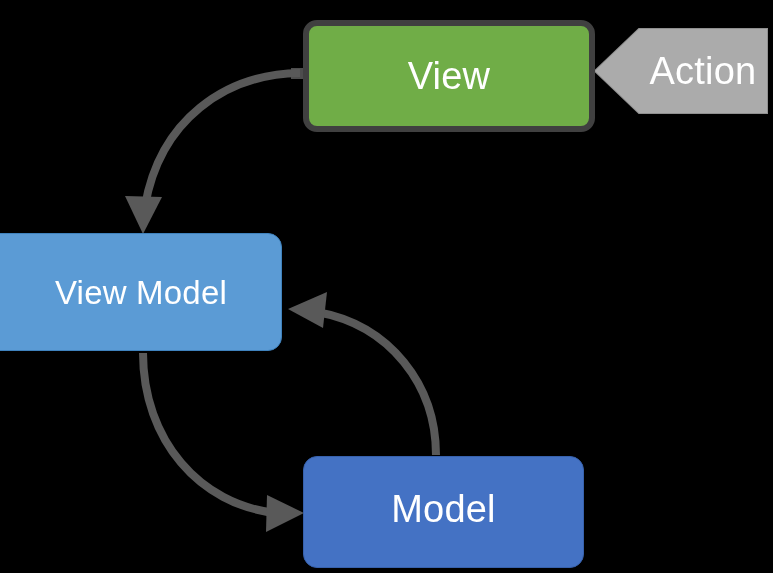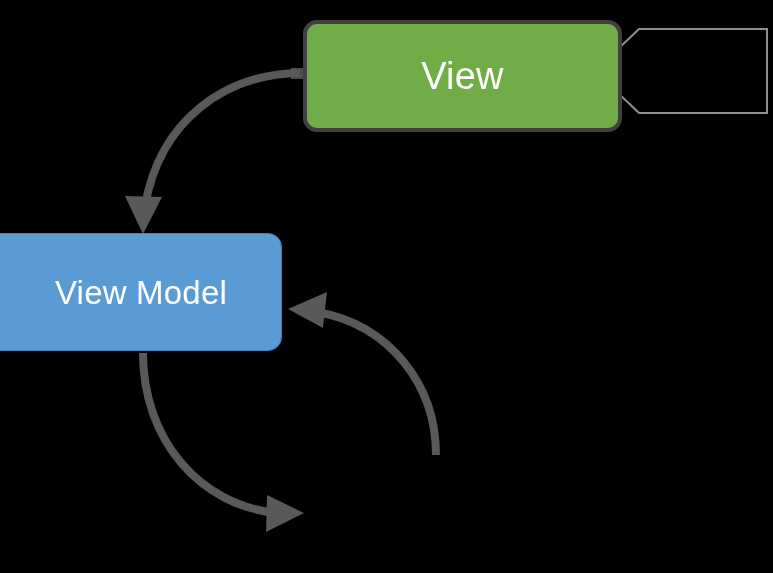--- a/index.html
+++ b/index.html
@@ -31,24 +31,24 @@
   }
   .node-label {
     display: block;
     line-height: 1;
   }
 
   
   #node-view {
     left: 303px;
     top: 20px;
-    width: 319px;
+    width: 292px;
     height: 112px;
     background: #70AD47;
-    border: 4px solid #404040;
+    border: 6px solid #404040;
     border-radius: 14px;
   }
   #node-view .node-label { font-size: 38px; }
 
   
   #node-viewmodel {
     left: -20px;
     top: 233px;
     width: 302px;
     height: 118px;
@@ -136,15 +136,21 @@
   </svg>
 
   <div class="node" id="node-view">
     <span class="node-label">View</span>
   </div>
 
   <div class="node" id="node-viewmodel">
     <span class="node-label">View Model</span>
   </div>
 
+  <div class="node" id="node-model">
+    <span class="node-label">Model</span>
+  </div>
 
+  <div class="node" id="node-action">
+    <span class="node-label">Action</span>
+  </div>
 
 </div>
 
 </body></html>

